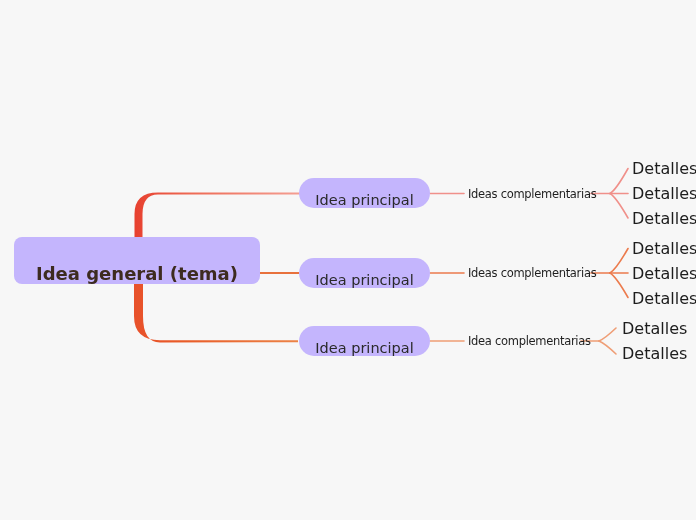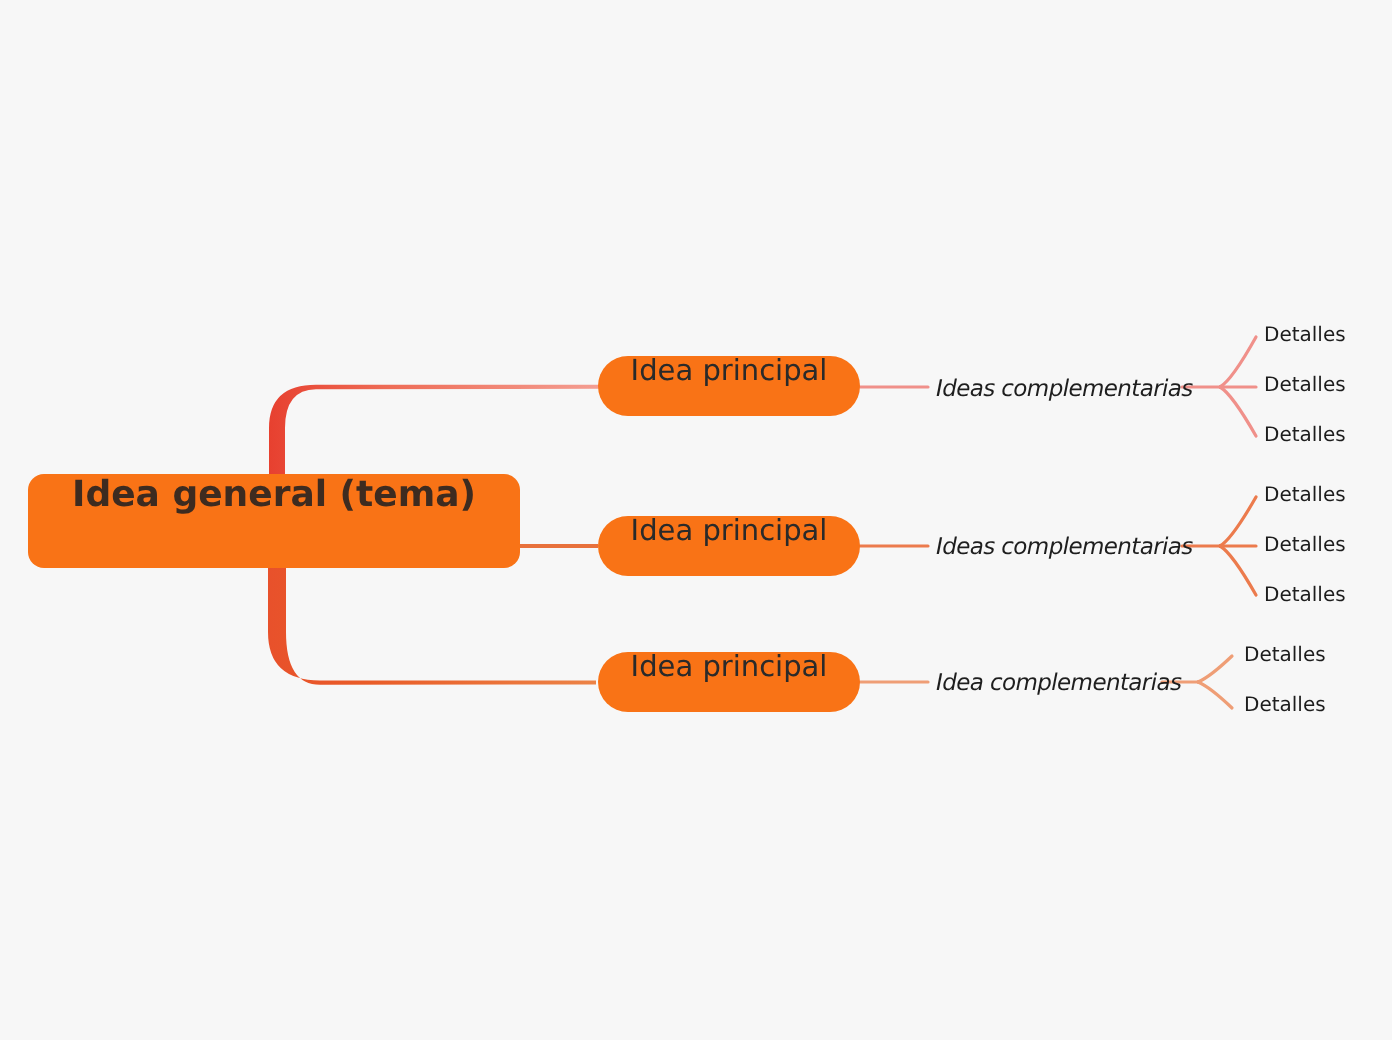--- a/index.html
+++ b/index.html
@@ -13,22 +13,22 @@
     background:#f7f7f7;
     overflow:hidden;
   }
   svg.connectors{
     position:absolute;left:0;top:0;
     width:696px;height:520px;
     z-index:0;
   }
   .node{
     position:absolute;
-    background:#f97316;
-    display:flex;align-items:flex-start;justify-content:center;
+    background:#c4b5fd;
+    display:flex;align-items:flex-end;justify-content:center;
     z-index:1;
     box-sizing:border-box;
   }
   .root-node{
     left:14px;top:237px;width:246px;height:47px;
     border-radius:8px;
   }
   .root-node .label{
     font-size:18px;font-weight:bold;color:#3d2b20;
     white-space:nowrap;
@@ -41,28 +41,27 @@
     font-size:14.5px;color:#2a2a2a;white-space:nowrap;
   }
   .pill-1{top:178px;}
   .pill-2{top:258px;}
   .pill-3{top:326px;}
   .sub-label{
     position:absolute;
     font-size:11.5px;letter-spacing:-0.3px;color:#1e1e1e;
     white-space:nowrap;z-index:1;
     transform:translateY(-50%);
-    font-style:italic;
   }
   .sub-1{left:468px;top:194px;}
   .sub-2{left:468px;top:273px;}
   .sub-3{left:468px;top:341px;}
   .detail-label{
     position:absolute;
-    font-size:10px;color:#1d1d1d;
+    font-size:16px;color:#1d1d1d;
     white-space:nowrap;z-index:1;
     transform:translateY(-50%);
     text-align:center;
   }
 </style>
 </head>
 <body>
 
 <div class="canvas">
 

